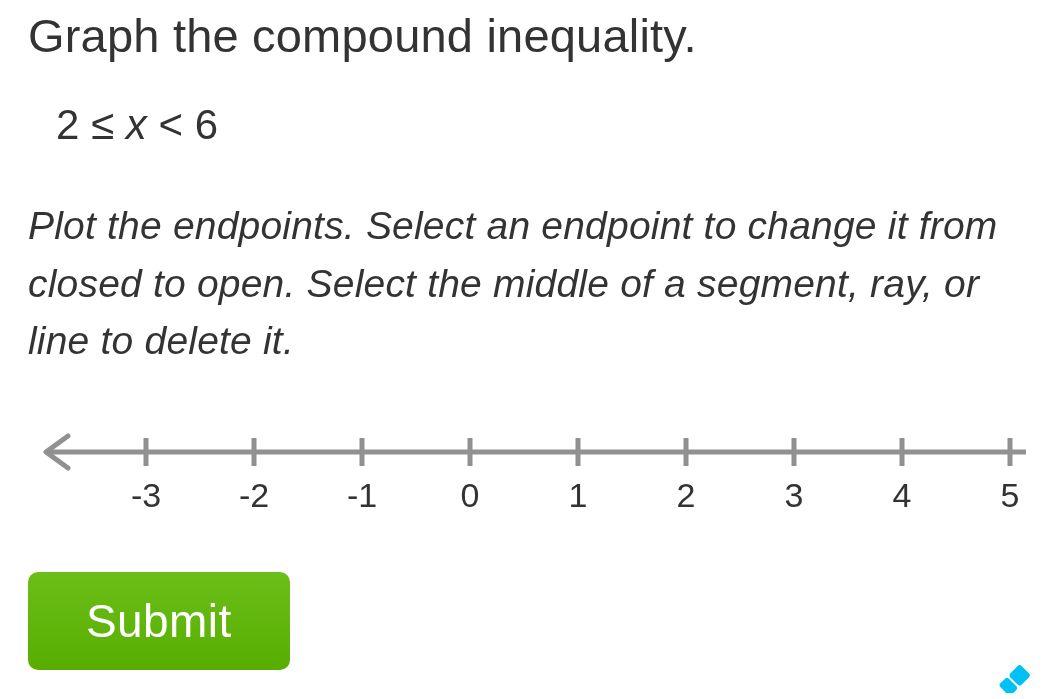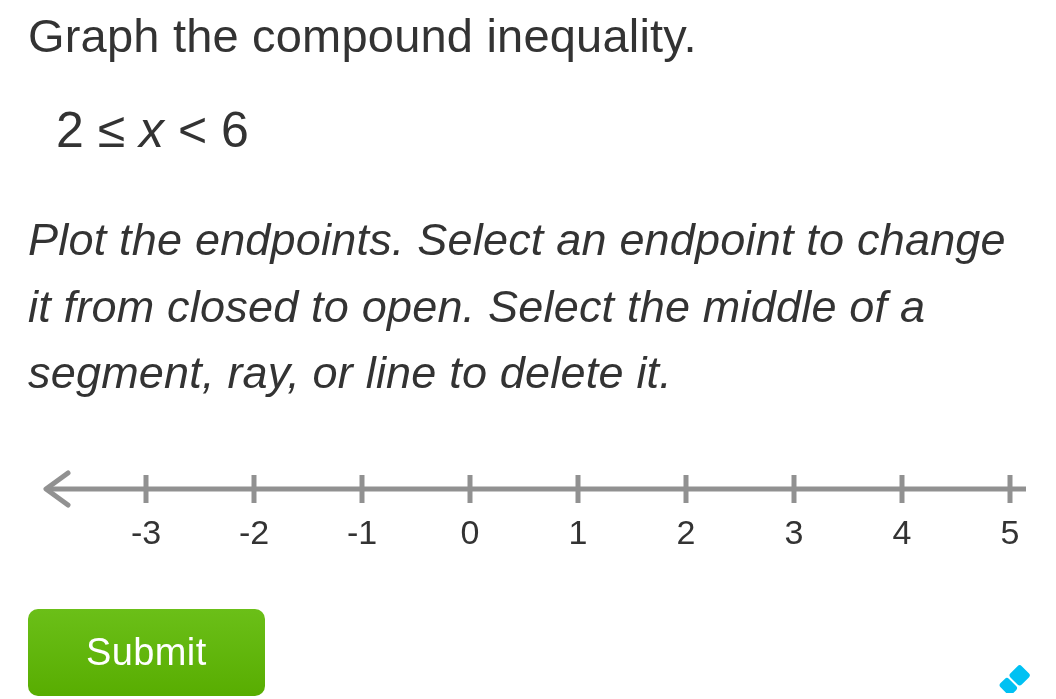--- a/index.html
+++ b/index.html
@@ -16,31 +16,31 @@
     position: relative;
     overflow: hidden;
   }
   .question-title {
     font-size: 47px;
     color: #333;
     margin-bottom: 38px;
     letter-spacing: 0.2px;
   }
   .inequality {
-    font-size: 50px;
+    font-size: 42px;
     color: #333;
     margin-left: 28px;
     margin-bottom: 48px;
     font-family: Verdana, Geneva, sans-serif;
   }
   .inequality .var {
     font-style: italic;
   }
   .instructions {
-    font-size: 45px;
+    font-size: 39px;
     font-style: italic;
     color: #333;
     line-height: 1.48;
     margin-bottom: 52px;
     letter-spacing: 0.2px;
   }
   .number-line-wrap {
     position: relative;
     width: 1000px;
     height: 110px;
@@ -57,21 +57,21 @@
     text-align: center;
     transform: translateX(-50%);
     font-family: Arial, Helvetica, sans-serif;
   }
   .submit-btn {
     display: inline-block;
     margin-top: 40px;
     background: #57ac00;
     background: linear-gradient(#6bbf18, #58ad01);
     color: #fff;
-    font-size: 38px;
+    font-size: 46px;
     font-family: Verdana, Geneva, sans-serif;
     padding: 22px 58px;
     border: none;
     border-radius: 10px;
     cursor: pointer;
     letter-spacing: 0.4px;
   }
   .brand {
     position: absolute;
     right: 22px;

